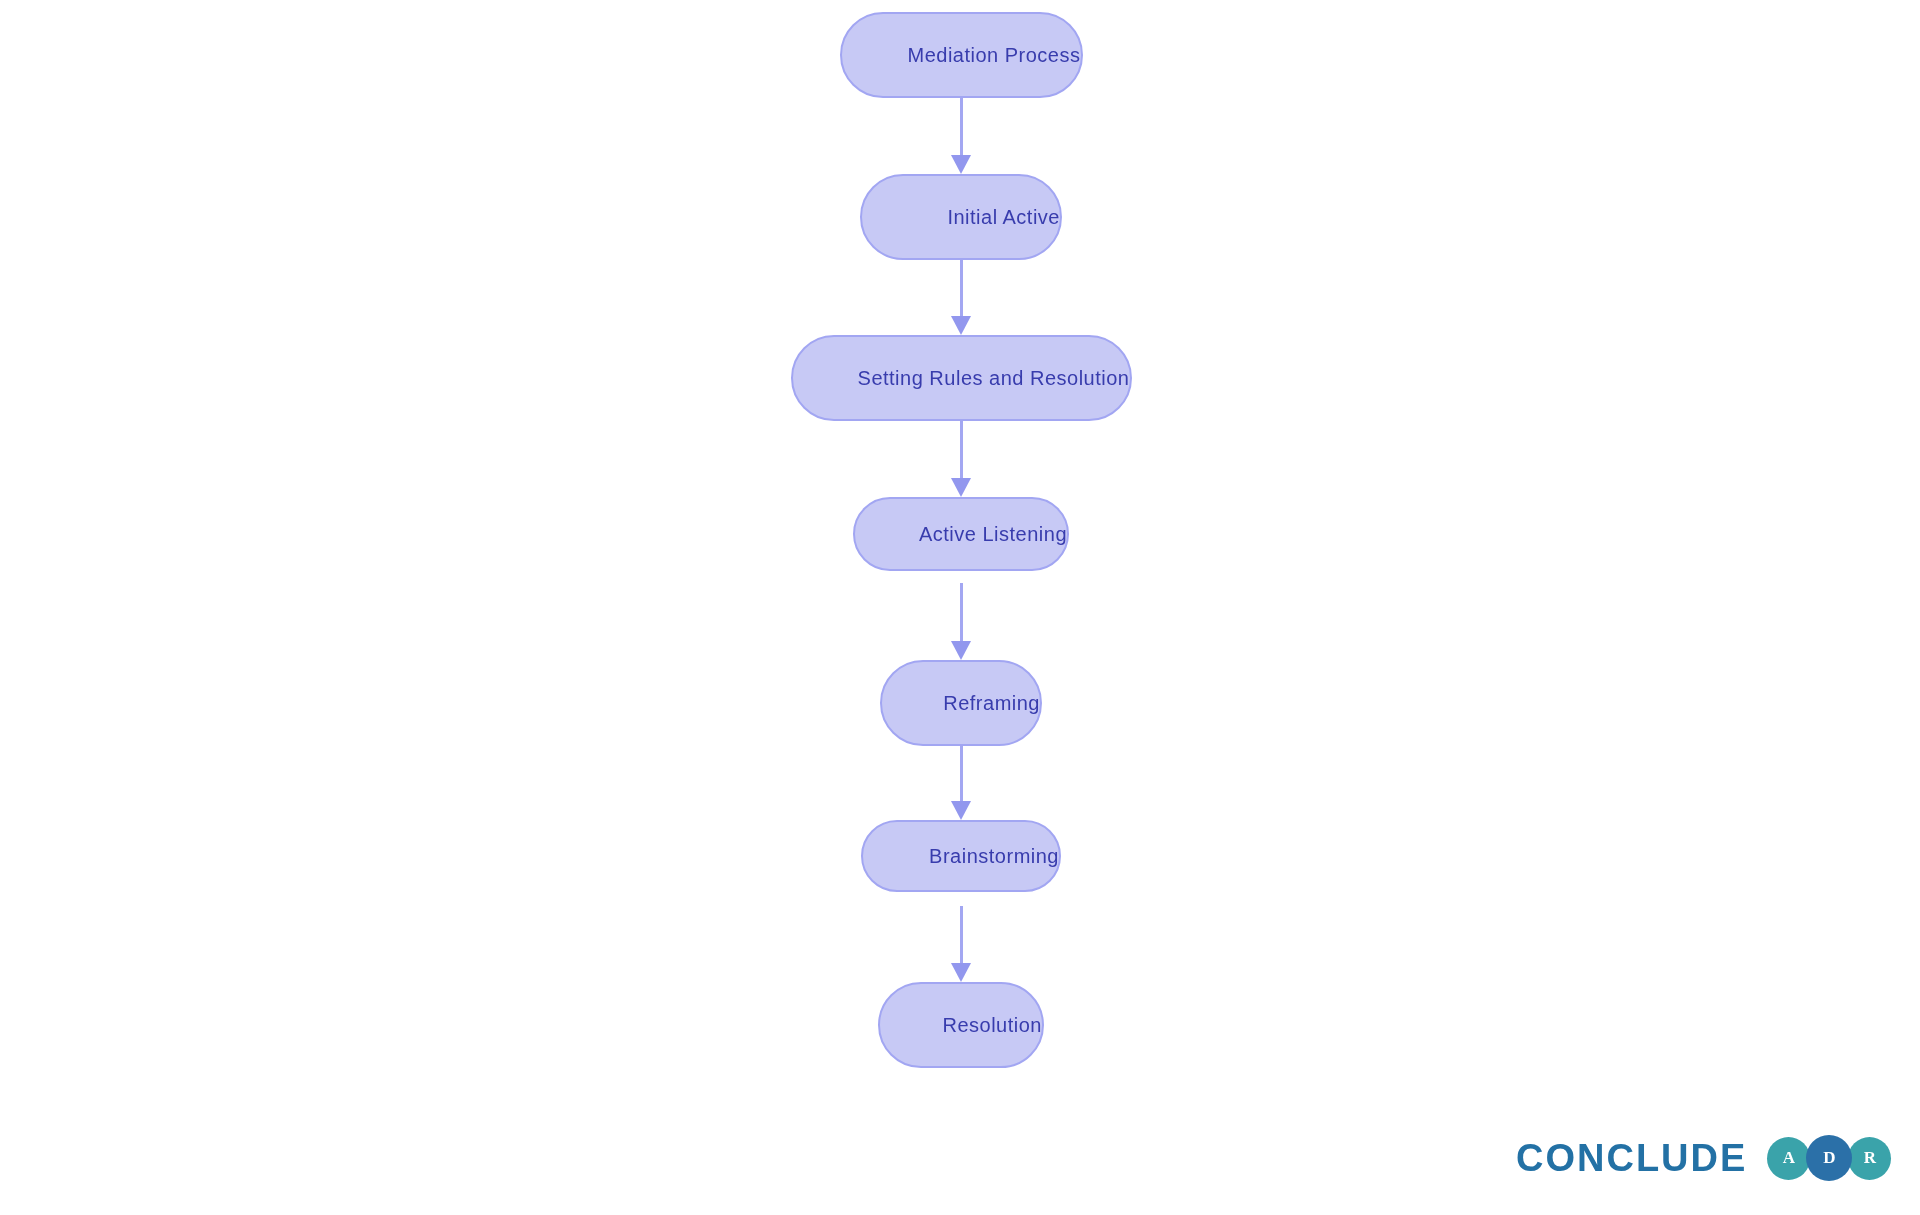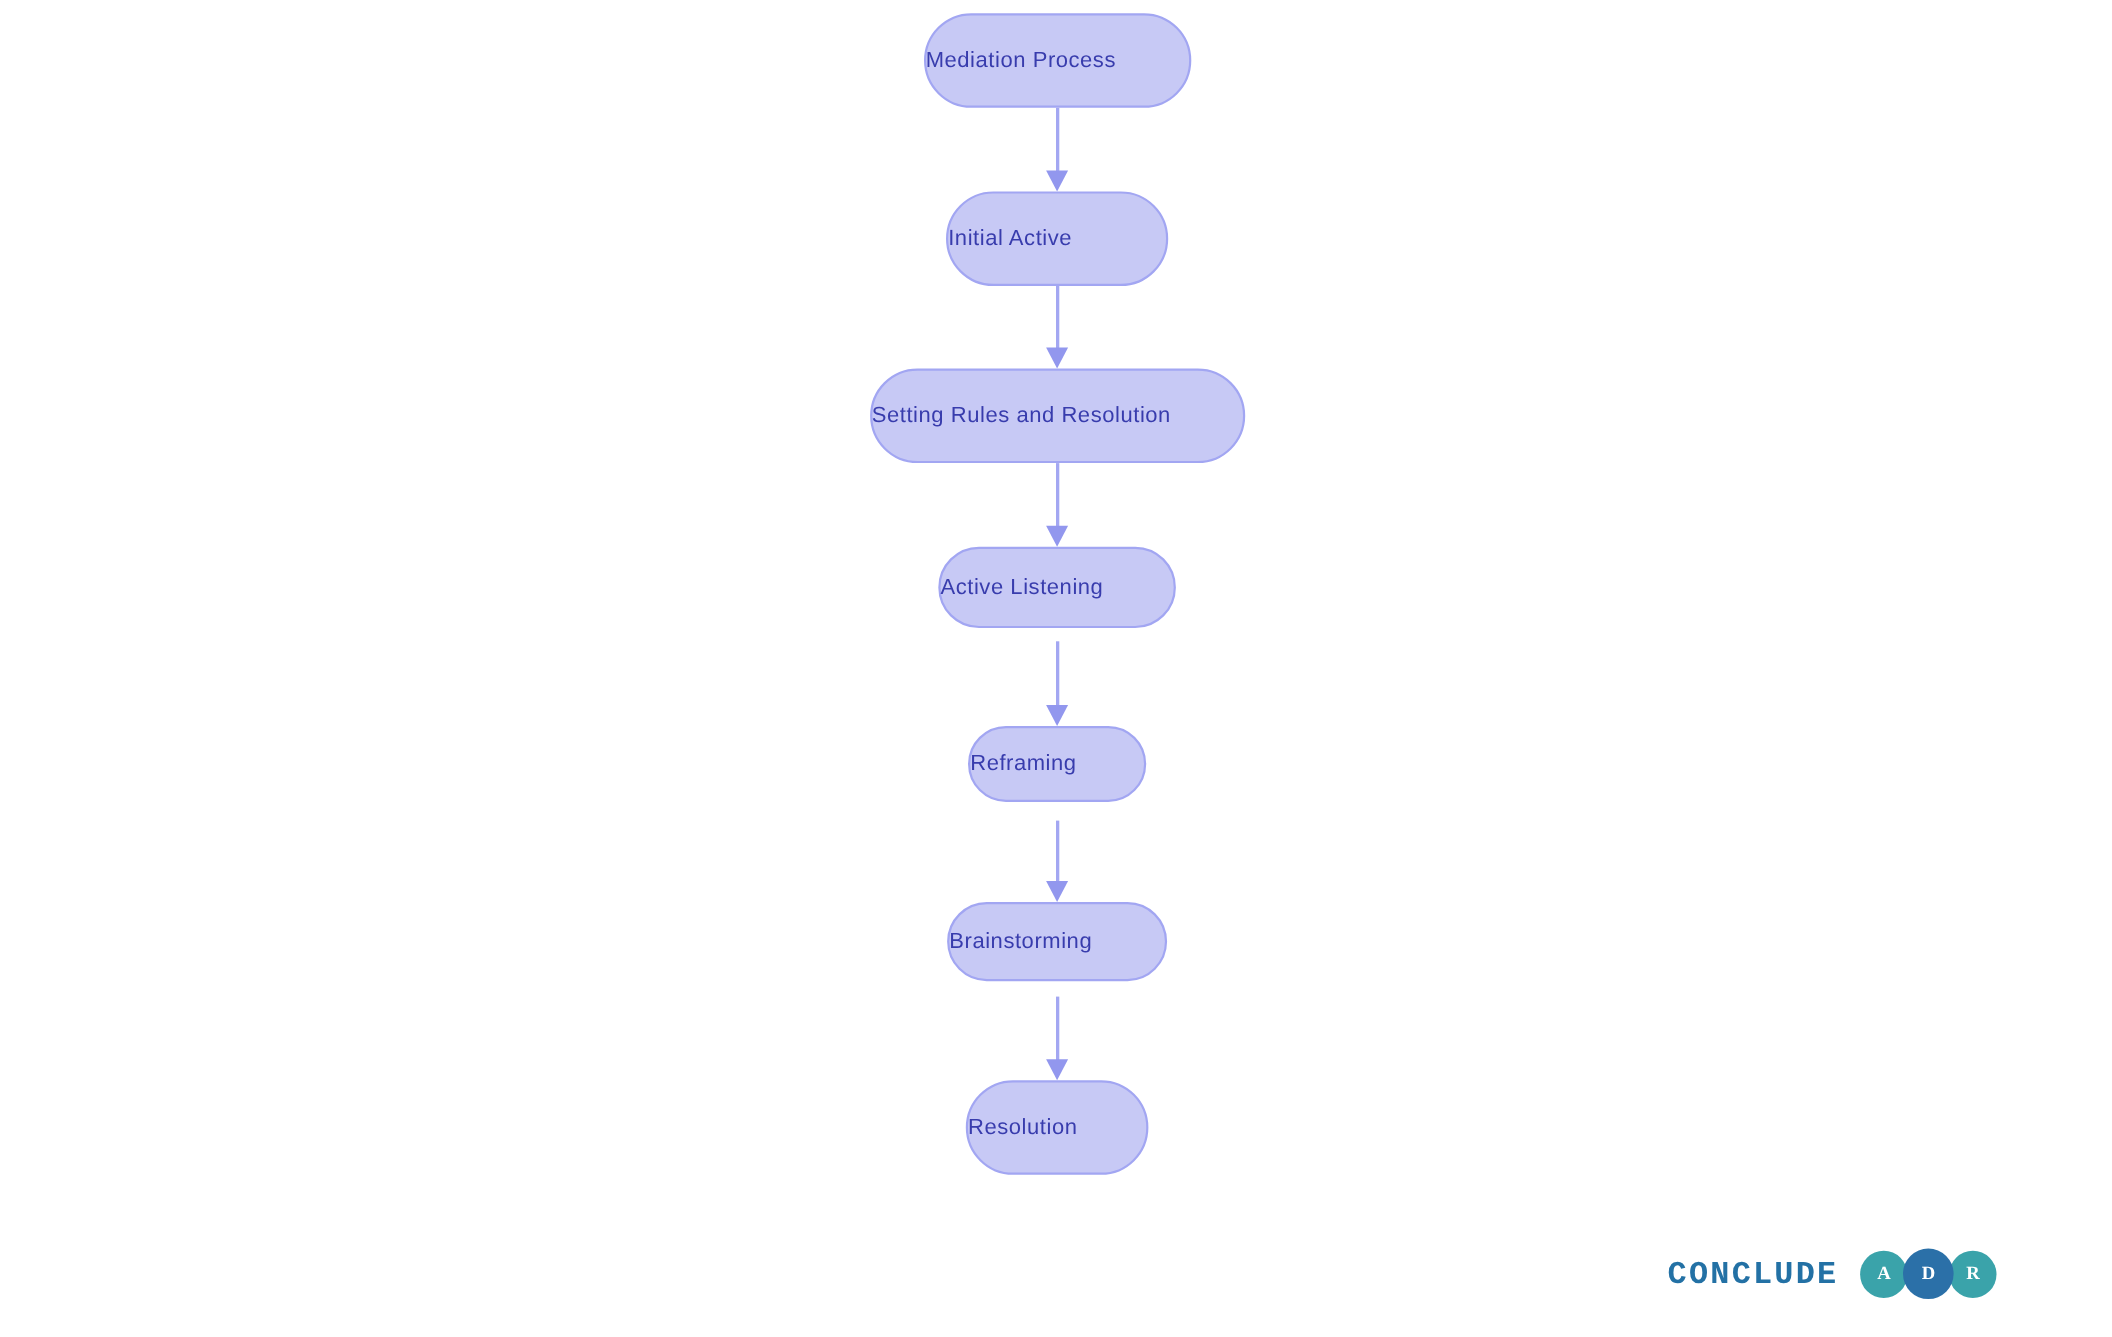--- a/index.html
+++ b/index.html
@@ -20,21 +20,21 @@
     inset: 0;
   }
   .node {
     position: absolute;
     box-sizing: border-box;
     background: var(--node-fill, #c7c9f5);
     border: 2px solid var(--node-border, #a2a6f2);
     border-radius: 43px;
     display: flex;
     align-items: center;
-    justify-content: flex-start;
+    justify-content: flex-end;
   }
   .node span {
     color: var(--node-text, #383cad);
     font-size: 20px;
     letter-spacing: 0.5px;
     white-space: nowrap;
   }
   .arrow {
     position: absolute;
     width: 22px;
@@ -58,23 +58,23 @@
   }
   .logo {
     position: absolute;
     left: 1516px;
     top: 1132px;
     height: 52px;
     display: flex;
     align-items: center;
   }
   .wordmark {
-    font-family: Liberation Mono, monospace;
+    font-family: Liberation Sans, sans-serif;
     font-weight: bold;
-    font-size: 29px;
+    font-size: 38px;
     letter-spacing: 2px;
     color: var(--logo-text, #2371a5);
   }
   .badges {
     display: flex;
     align-items: center;
     margin-left: 20px;
   }
   .badge {
     width: 43px;
@@ -123,21 +123,21 @@
         <div class="arrow-line"></div>
         <div class="arrow-head"></div>
       </div>
       <div class="node" style="top: 497px; width: 216px; height: 74px; left: 853px;">
         <span>Active Listening</span>
       </div>
       <div class="arrow" style="top: 583px; height: 77px; left: 961px;">
         <div class="arrow-line"></div>
         <div class="arrow-head"></div>
       </div>
-      <div class="node" style="top: 660px; width: 162px; height: 69px; left: 880px;">
+      <div class="node" style="top: 660px; width: 162px; height: 86px; left: 880px;">
         <span>Reframing</span>
       </div>
       <div class="arrow" style="top: 746px; height: 74px; left: 961px;">
         <div class="arrow-line"></div>
         <div class="arrow-head"></div>
       </div>
       <div class="node" style="top: 820px; width: 200px; height: 72px; left: 861px;">
         <span>Brainstorming</span>
       </div>
       <div class="arrow" style="top: 906px; height: 76px; left: 961px;">

